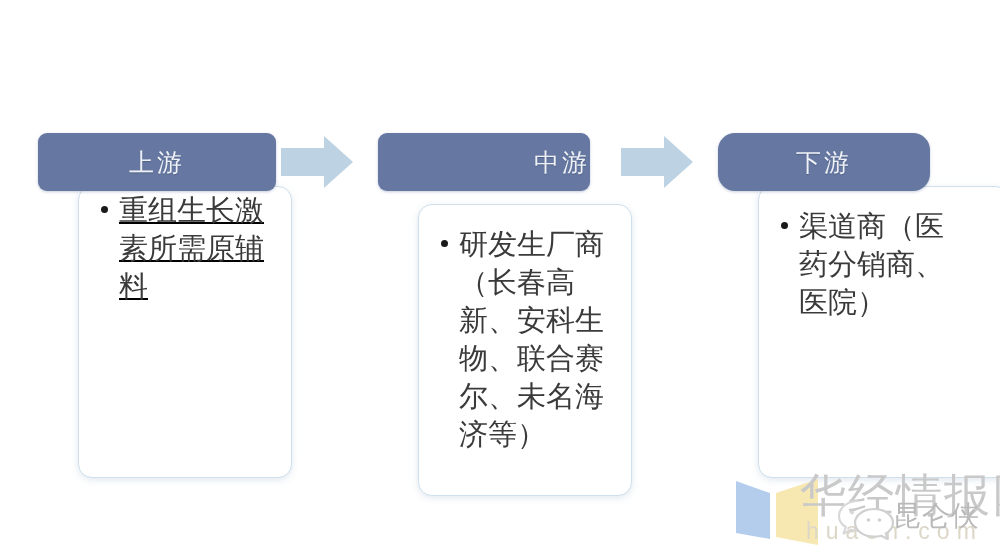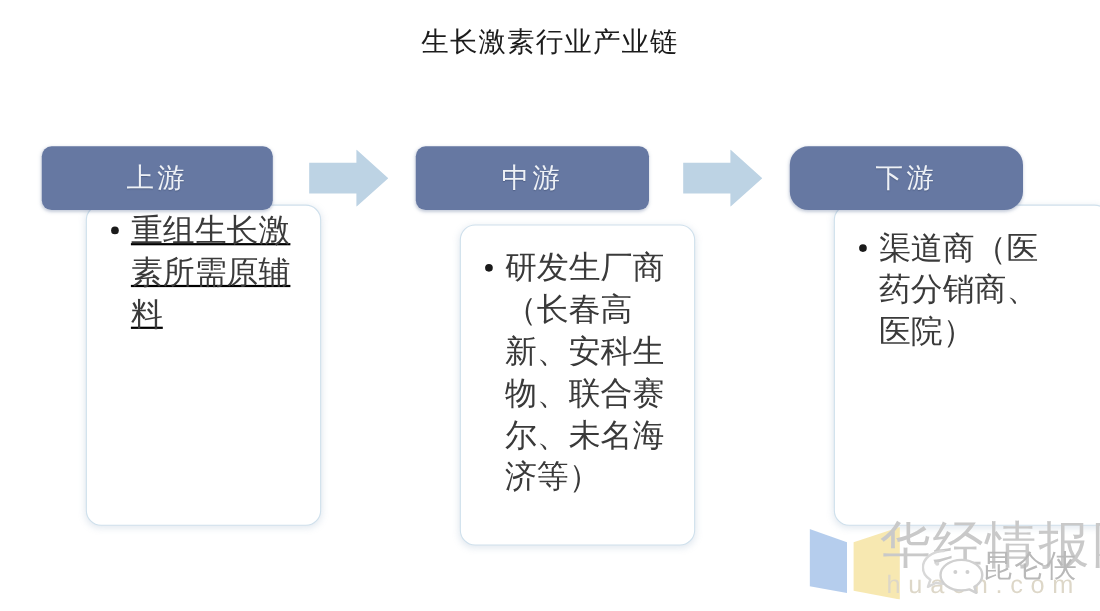--- a/index.html
+++ b/index.html
@@ -166,49 +166,48 @@
     letter-spacing: 1px;
     font-family: Liberation Serif, serif;
     white-space: nowrap;
   }
 </style>
 </head>
 <body>
 
 <div id="page">
 
-  <div class="chart-title">生长激素行业产业链</div>
 
   <div class="stage">
 
     <div class="node-card" style="left:78px; top:186px; width:214px; height:292px;">
       <div class="bullet-row" style="left:22px; top:4px; width:178px;text-decoration:underline;">
         <span class="bullet-dot"></span>
         <span class="bullet-text">重组生长激素所需原辅料</span>
       </div>
     </div>
 
-    <div class="node-header" style="left:38px; top:133px; width:210px; height:58px;">
+    <div class="node-header" style="left:38px; top:133px; width:238px; height:58px;">
       <span class="node-header-label">上游</span>
     </div>
 
     <div class="flow-arrow" style="left:281px; top:136px; width:72px; height:52px;">
       <svg width="72" height="52" viewBox="0 0 72 52" xmlns="http://www.w3.org/2000/svg">
         <polygon points="0,12 43,12 43,0 72,26 43,52 43,40 0,40" fill="#bdd3e4"></polygon>
       </svg>
     </div>
 
     <div class="node-card" style="left:418px; top:204px; width:214px; height:292px;">
       <div class="bullet-row" style="left:22px; top:20px; width:178px;">
         <span class="bullet-dot"></span>
         <span class="bullet-text">研发生厂商（长春高新、安科生物、联合赛尔、未名海济等）</span>
       </div>
     </div>
 
-    <div class="node-header" style="left:378px; top:133px; width:212px; height:58px;">
+    <div class="node-header" style="left:378px; top:133px; width:212px; height:58px;justify-content:flex-end;">
       <span class="node-header-label">中游</span>
     </div>
 
     <div class="flow-arrow" style="left:621px; top:136px; width:72px; height:52px;">
       <svg width="72" height="52" viewBox="0 0 72 52" xmlns="http://www.w3.org/2000/svg">
         <polygon points="0,12 43,12 43,0 72,26 43,52 43,40 0,40" fill="#bdd3e4"></polygon>
       </svg>
     </div>
 
     <div class="node-card" style="left:758px; top:186px; width:251px; height:292px;">

